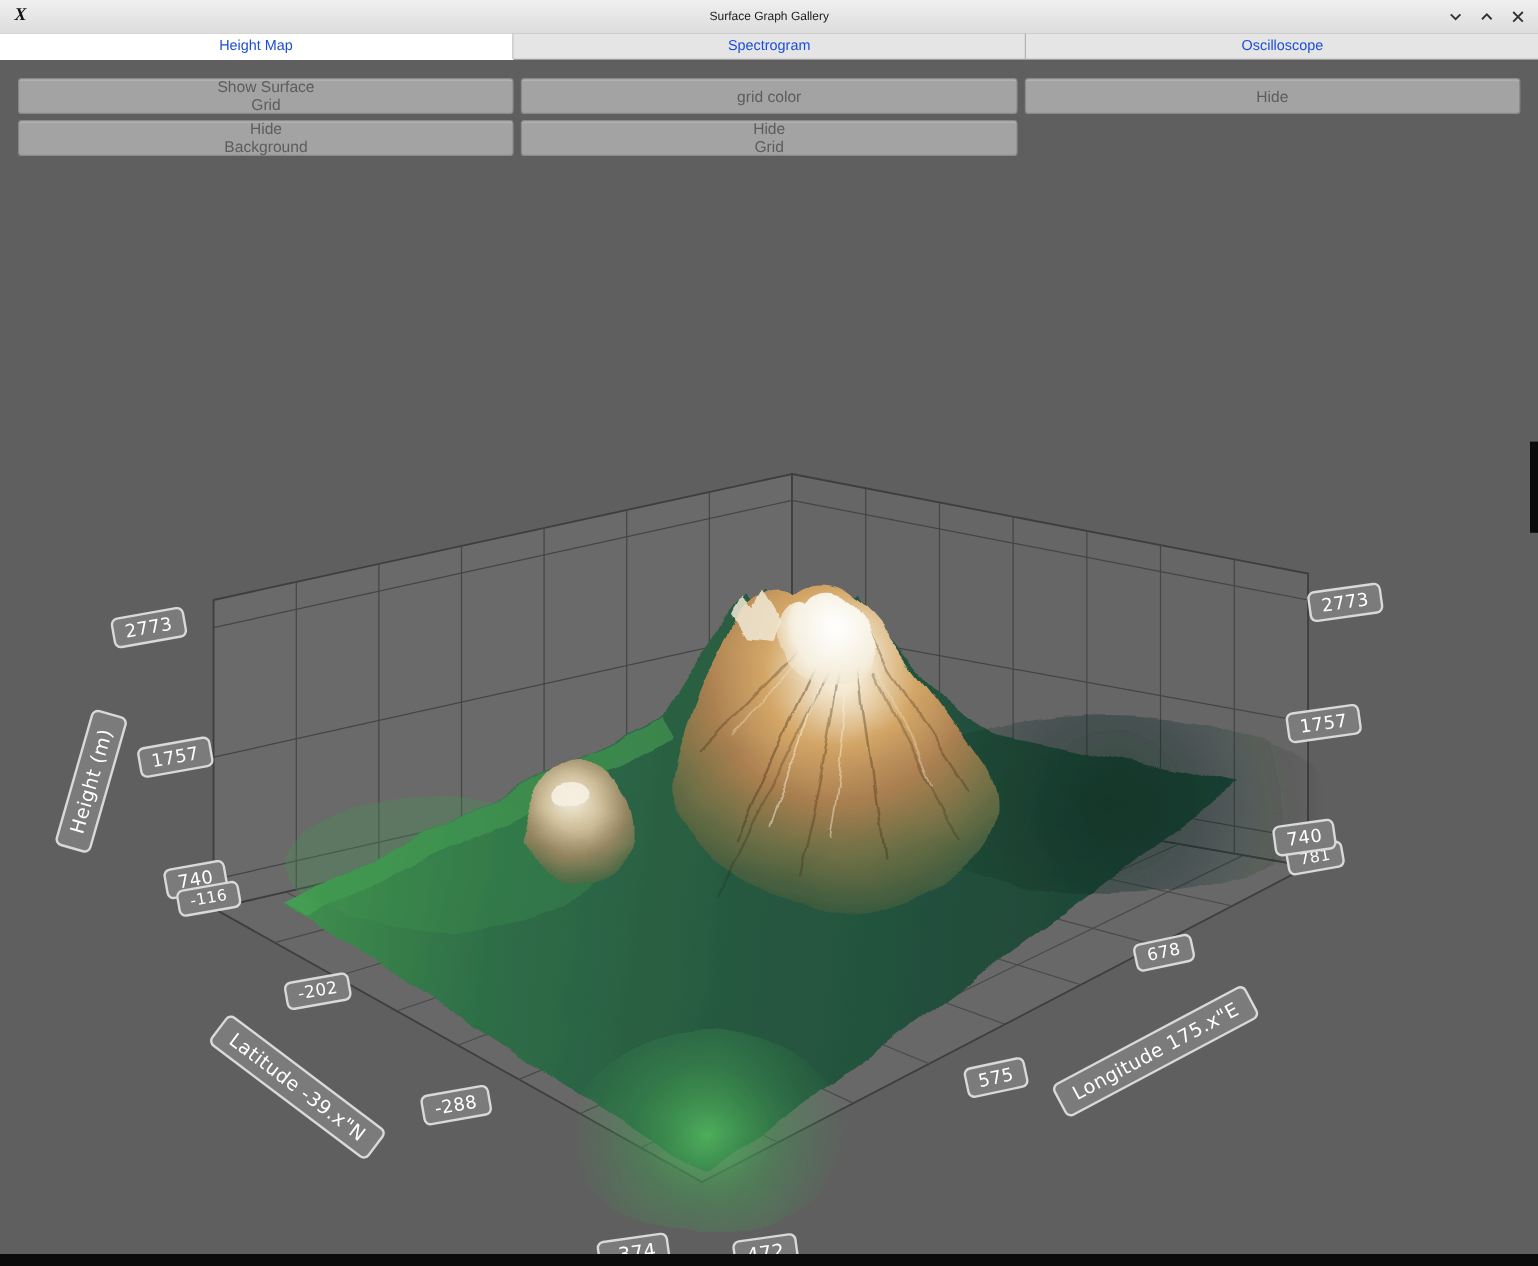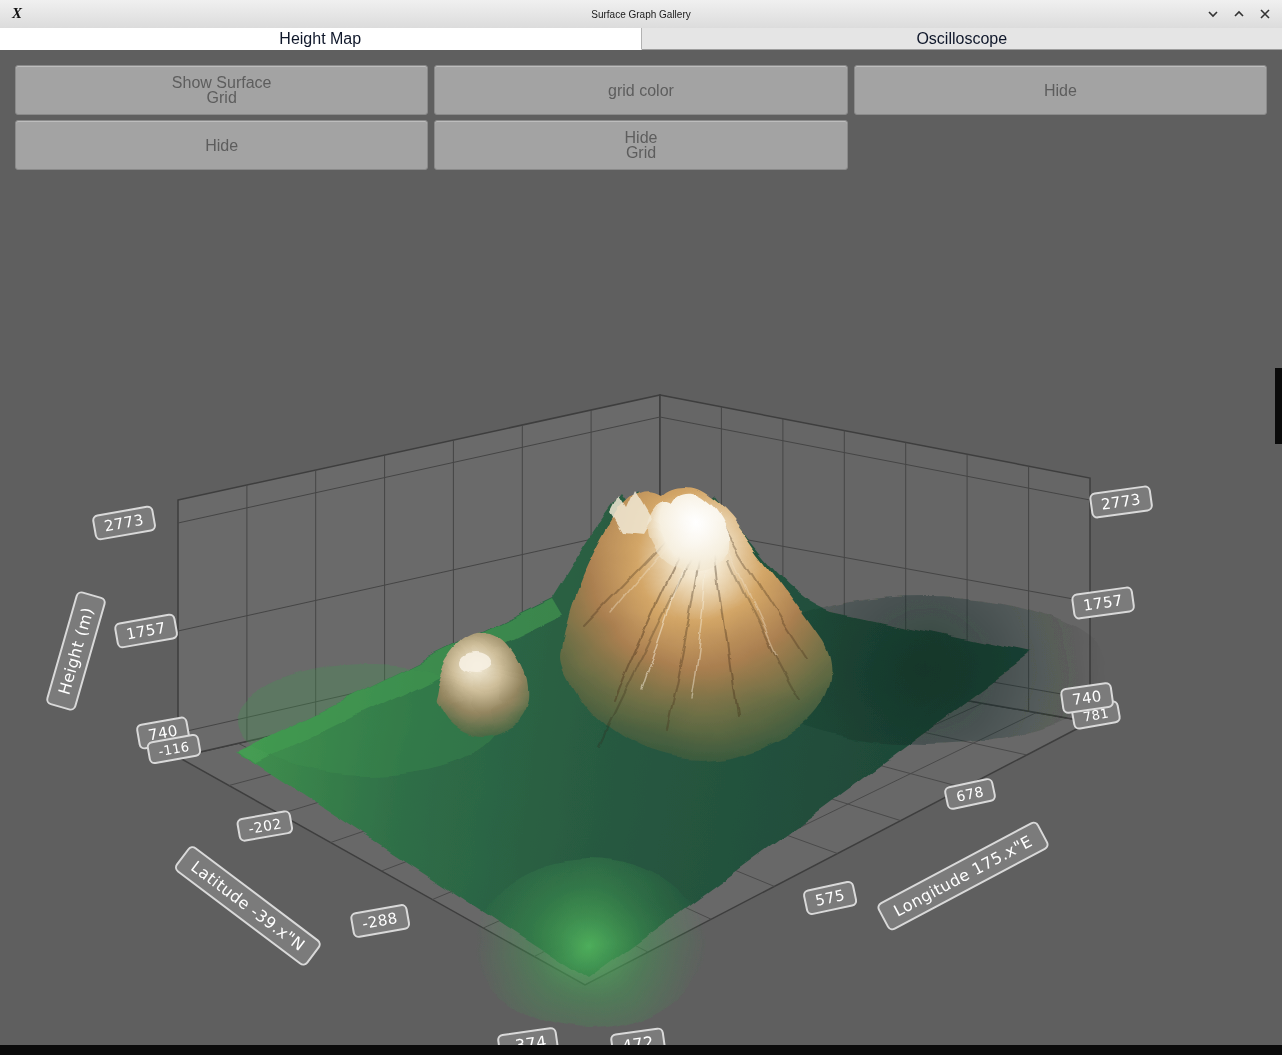--- a/index.html
+++ b/index.html
@@ -15,32 +15,32 @@
               display:flex; align-items:center; justify-content:center; }
   .win-title { flex:1; text-align:center; font-size:10px; color:#1a1a1a; }
   .win-controls { position:absolute; right:8px; top:0; height:28px; display:flex;
                   align-items:center; gap:8px; }
   .win-btn { width:18px; height:18px; display:flex; align-items:center; justify-content:center;
              cursor:pointer; }
 
   
   .tabbar { position:absolute; top:28px; left:0; right:0; height:22px; display:flex;
             background:#d8d8d8; }
-  .tab { flex:1; font-size:16px; color:#0f172a; text-align:center; line-height:21px;
+  .tab { flex:1; font-size:12px; color:#1d4ed8; text-align:center; line-height:21px;
          background:#e5e5e5; border-bottom:1px solid #9d9d9d; border-right:1px solid #b2b2b2;
          cursor:pointer; }
   .tab.active { background:#ffffff; border-bottom:1px solid #ffffff; }
   .tab:last-child { border-right:none; }
 
   
   .content { position:absolute; top:50px; left:0; width:1282px; height:1005px; background:#5f5f5f; }
   .toolbar { display:grid; grid-template-columns:repeat(3,1fr); gap:5px 6px;
              padding:15px 15px 0 15px; }
-  .tbtn { height:50px; background:#a3a3a3; border:1px solid #8a8a8a; border-radius:3px;
-          box-shadow:inset 0 1px 0 #bdbdbd; color:#5d5d5d; font-size:16px;
+  .tbtn { height:30px; background:#a3a3a3; border:1px solid #8a8a8a; border-radius:3px;
+          box-shadow:inset 0 1px 0 #bdbdbd; color:#5d5d5d; font-size:13px;
           font-family:"Liberation Sans", sans-serif; display:flex; flex-direction:column;
           justify-content:center; cursor:pointer; padding:0; }
   .tbtn span { display:block; line-height:15px; text-align:center; }
 
   
   .plot { position:absolute; top:108px; left:0; width:1282px; height:897px; }
   .plot svg { position:absolute; left:0; top:0; }
 
   .tick { position:absolute; transform:translate(-50%,-50%) rotate(var(--r,0deg));
           background:#7b7b7b; border:2px solid #d9d9d9; border-radius:6px; color:#fff;
@@ -75,38 +75,40 @@
       <span class="win-btn">
         <svg width="12" height="12">
           <path d="M2 2 L10 10 M10 2 L2 10" stroke="#333" fill="none" stroke-width="1.6"></path>
         </svg>
       </span>
     </div>
   </div>
 
   <div class="tabbar">
     <div class="tab active">Height Map</div>
+    <div class="tab">Spectrogram</div>
     <div class="tab">Oscilloscope</div>
   </div>
 
   <div class="content">
 
     <div class="toolbar">
       <button class="tbtn">
         <span>Show Surface</span>
         <span>Grid</span>
       </button>
       <button class="tbtn">
         <span>grid color</span>
       </button>
       <button class="tbtn">
         <span>Hide</span>
       </button>
       <button class="tbtn">
         <span>Hide</span>
+        <span>Background</span>
       </button>
       <button class="tbtn">
         <span>Hide</span>
         <span>Grid</span>
       </button>
     </div>
 
     <div class="plot">
       <svg width="1282" height="897" viewBox="0 158 1282 897">
         <defs>

